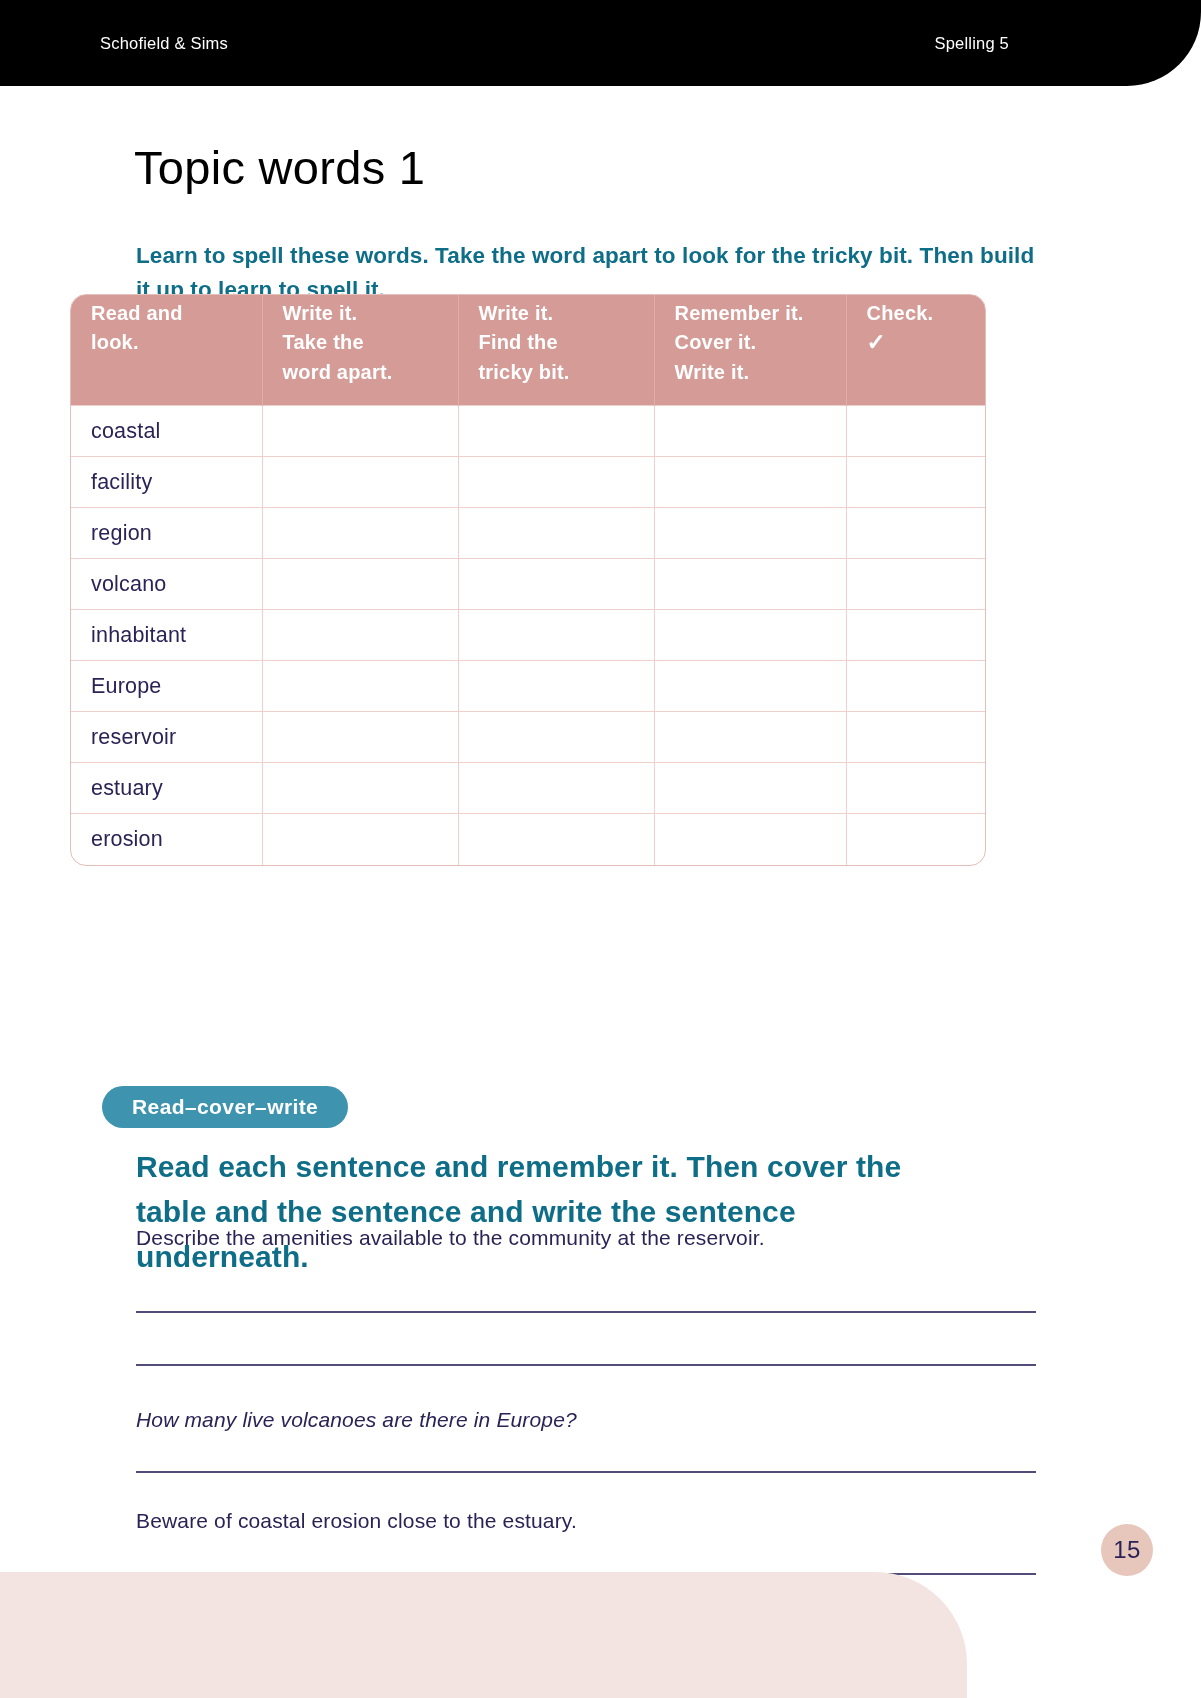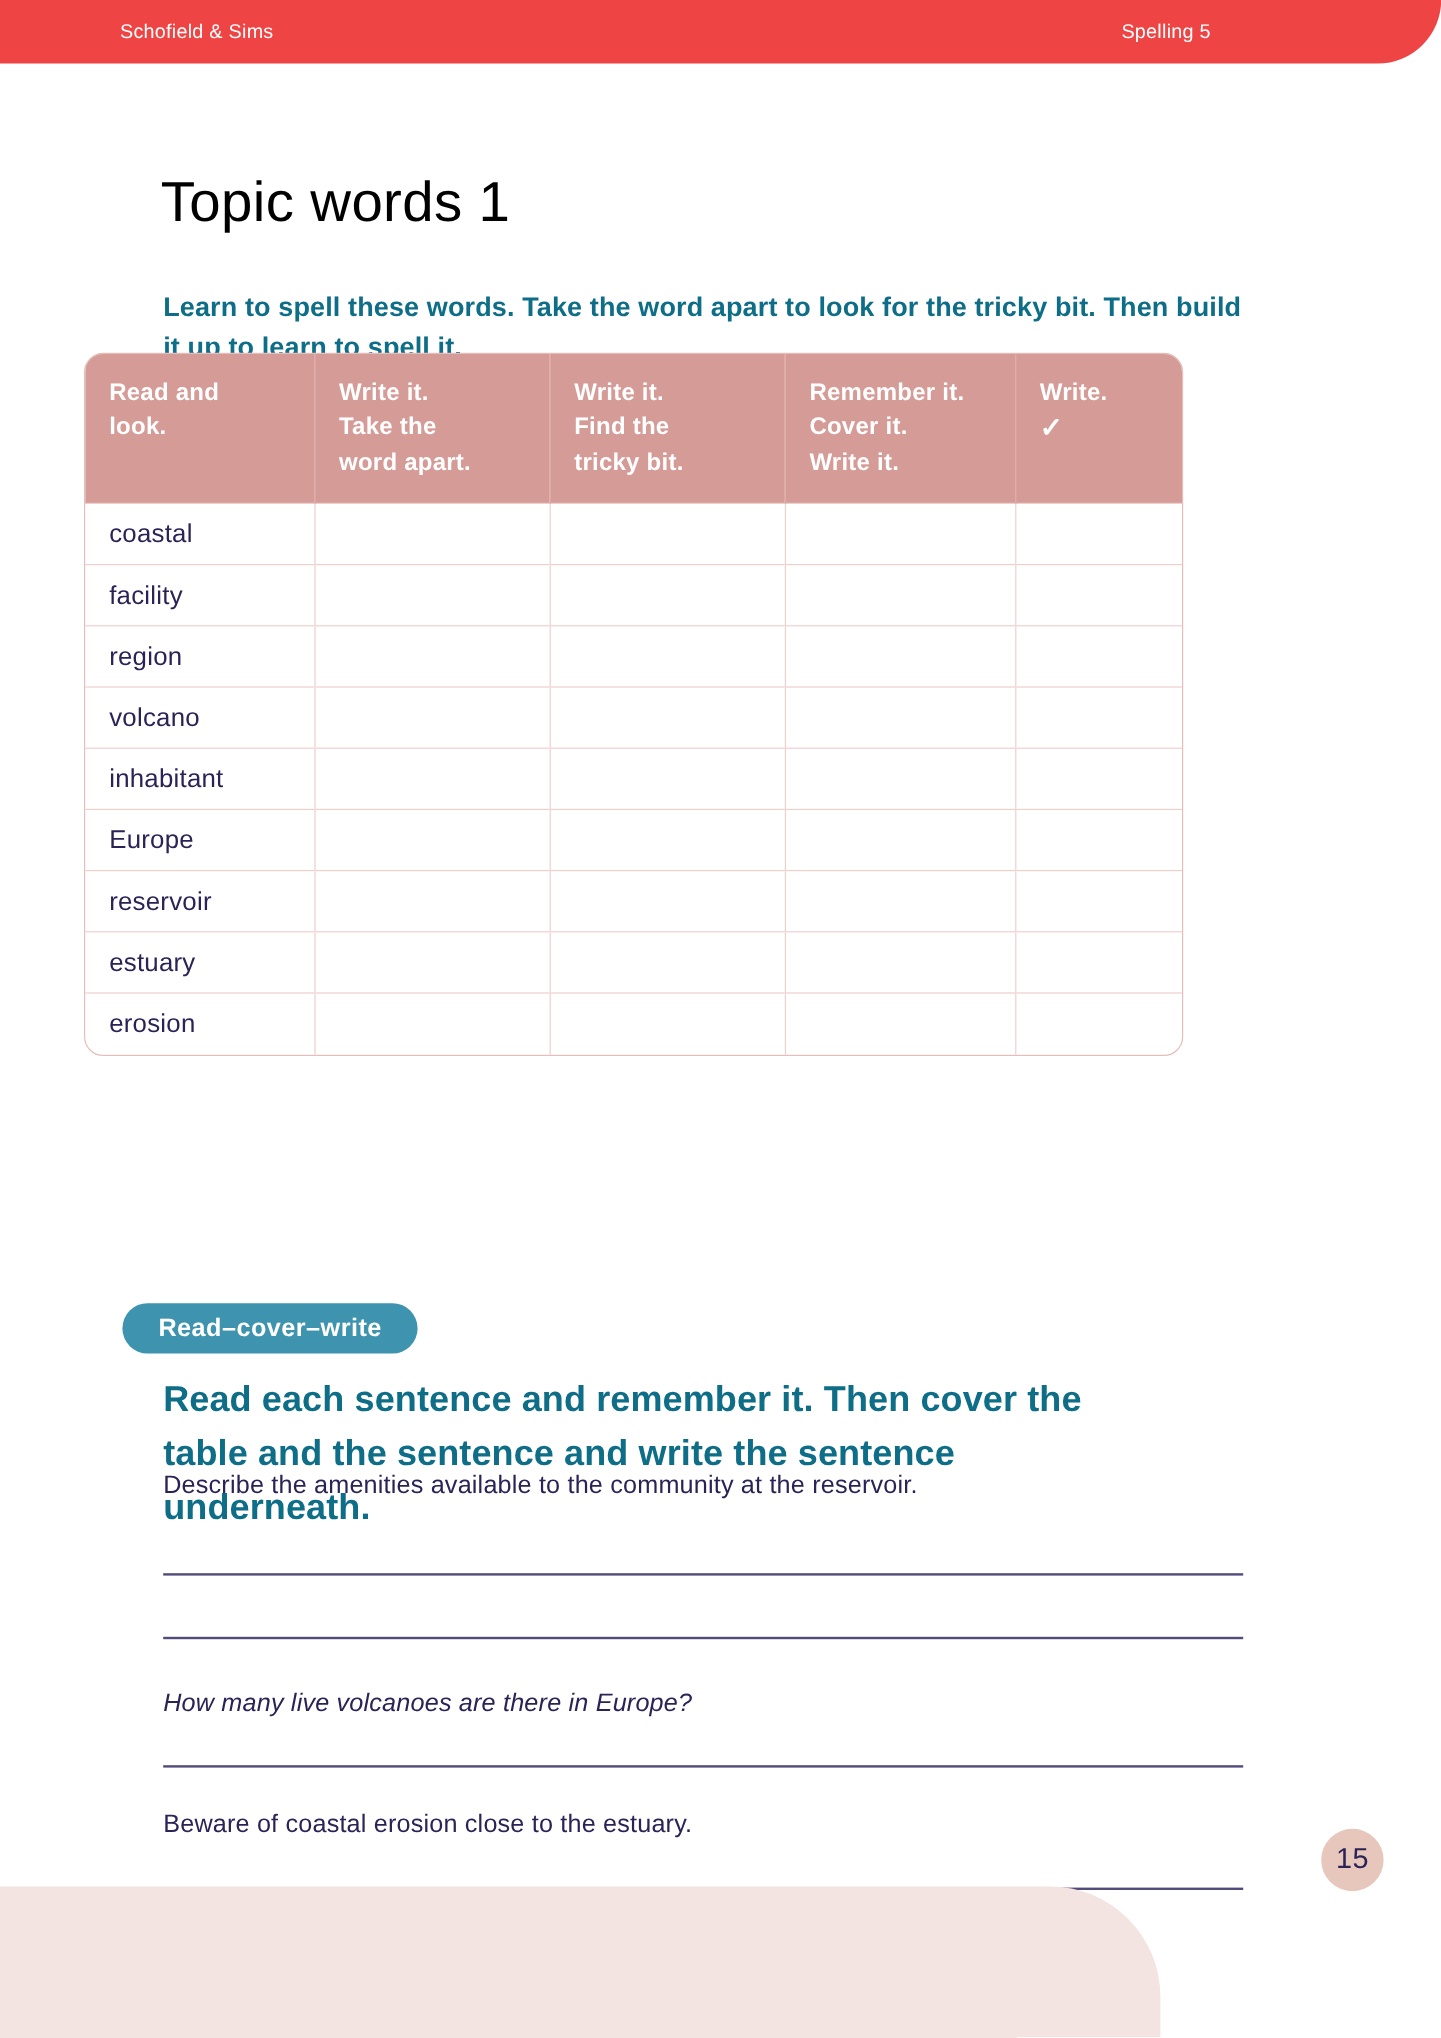--- a/index.html
+++ b/index.html
@@ -12,22 +12,22 @@
     font-family: "Liberation Sans", sans-serif;
     position: relative;
     overflow: hidden;
   }
 
   
   .header-band {
     position: absolute;
     top: 0; left: 0;
     width: 1201px;
-    height: 53px;
-    background: #ef4444;
+    height: 86px;
+    background: #000000;
     border-bottom-right-radius: 74px;
   }
   .header-band .hdr-left {
     position: absolute;
     left: 100px;
     top: 50%;
     transform: translateY(-50%);
     color: #ffffff;
     font-size: 16.5px;
     letter-spacing: 0.2px;
@@ -98,21 +98,21 @@
   table.sp-table col.c3 { width: 192px; }
   table.sp-table col.c4 { width: 141px; }
 
   table.sp-table thead th {
     background: #D49B97;
     color: #ffffff;
     font-size: 20px;
     font-weight: 700;
     text-align: left;
     vertical-align: top;
-    padding: 18px 0 18px 20px;
+    padding: 4px 0 18px 20px;
     line-height: 1.47;
     border-right: 1.5px solid #DFAEAA;
     letter-spacing: 0.2px;
   }
   table.sp-table thead th:last-child { border-right: none; }
   .th-line { display: block; white-space: nowrap; }
   .tick-glyph {
     display: block;
     font-size: 23px;
     line-height: 1.2;
@@ -242,21 +242,21 @@
               <span class="th-line">Write it.</span>
               <span class="th-line">Find the</span>
               <span class="th-line">tricky bit.</span>
             </th>
             <th>
               <span class="th-line">Remember it.</span>
               <span class="th-line">Cover it.</span>
               <span class="th-line">Write it.</span>
             </th>
             <th>
-              <span class="th-line">Write.</span>
+              <span class="th-line">Check.</span>
               <span class="tick-glyph">✓</span>
             </th>
           </tr>
       </thead>
       <tbody id="tbody-rows">
           <tr>
             <td>coastal</td>
             <td class="blank"></td>
             <td class="blank"></td>
             <td class="blank"></td>

